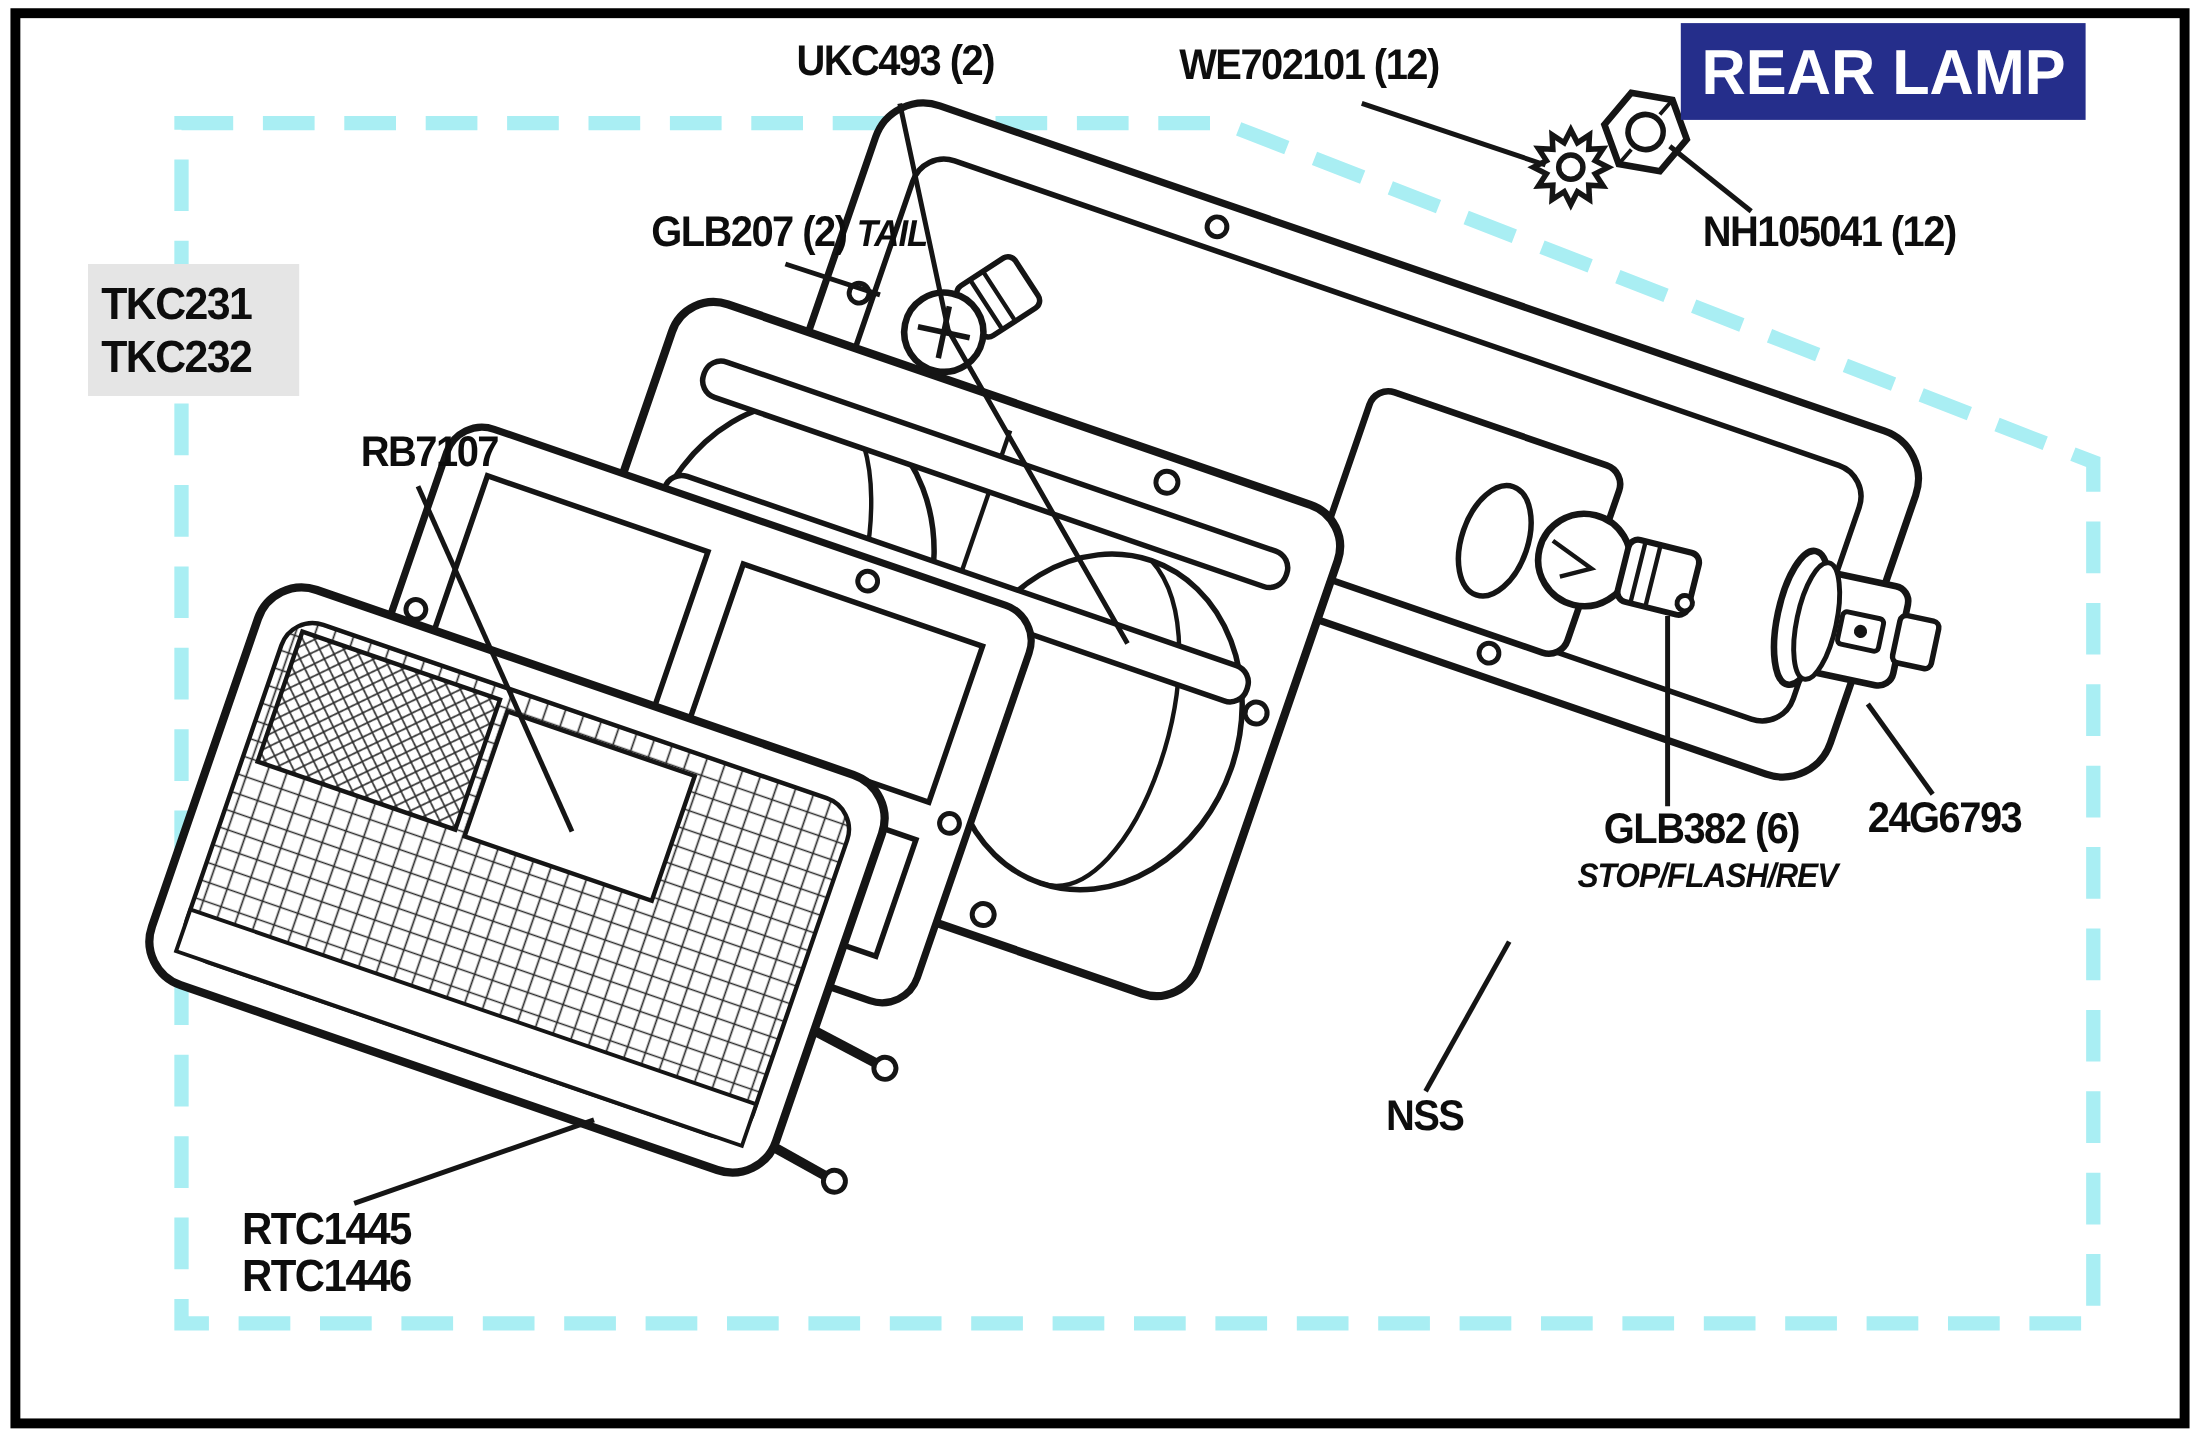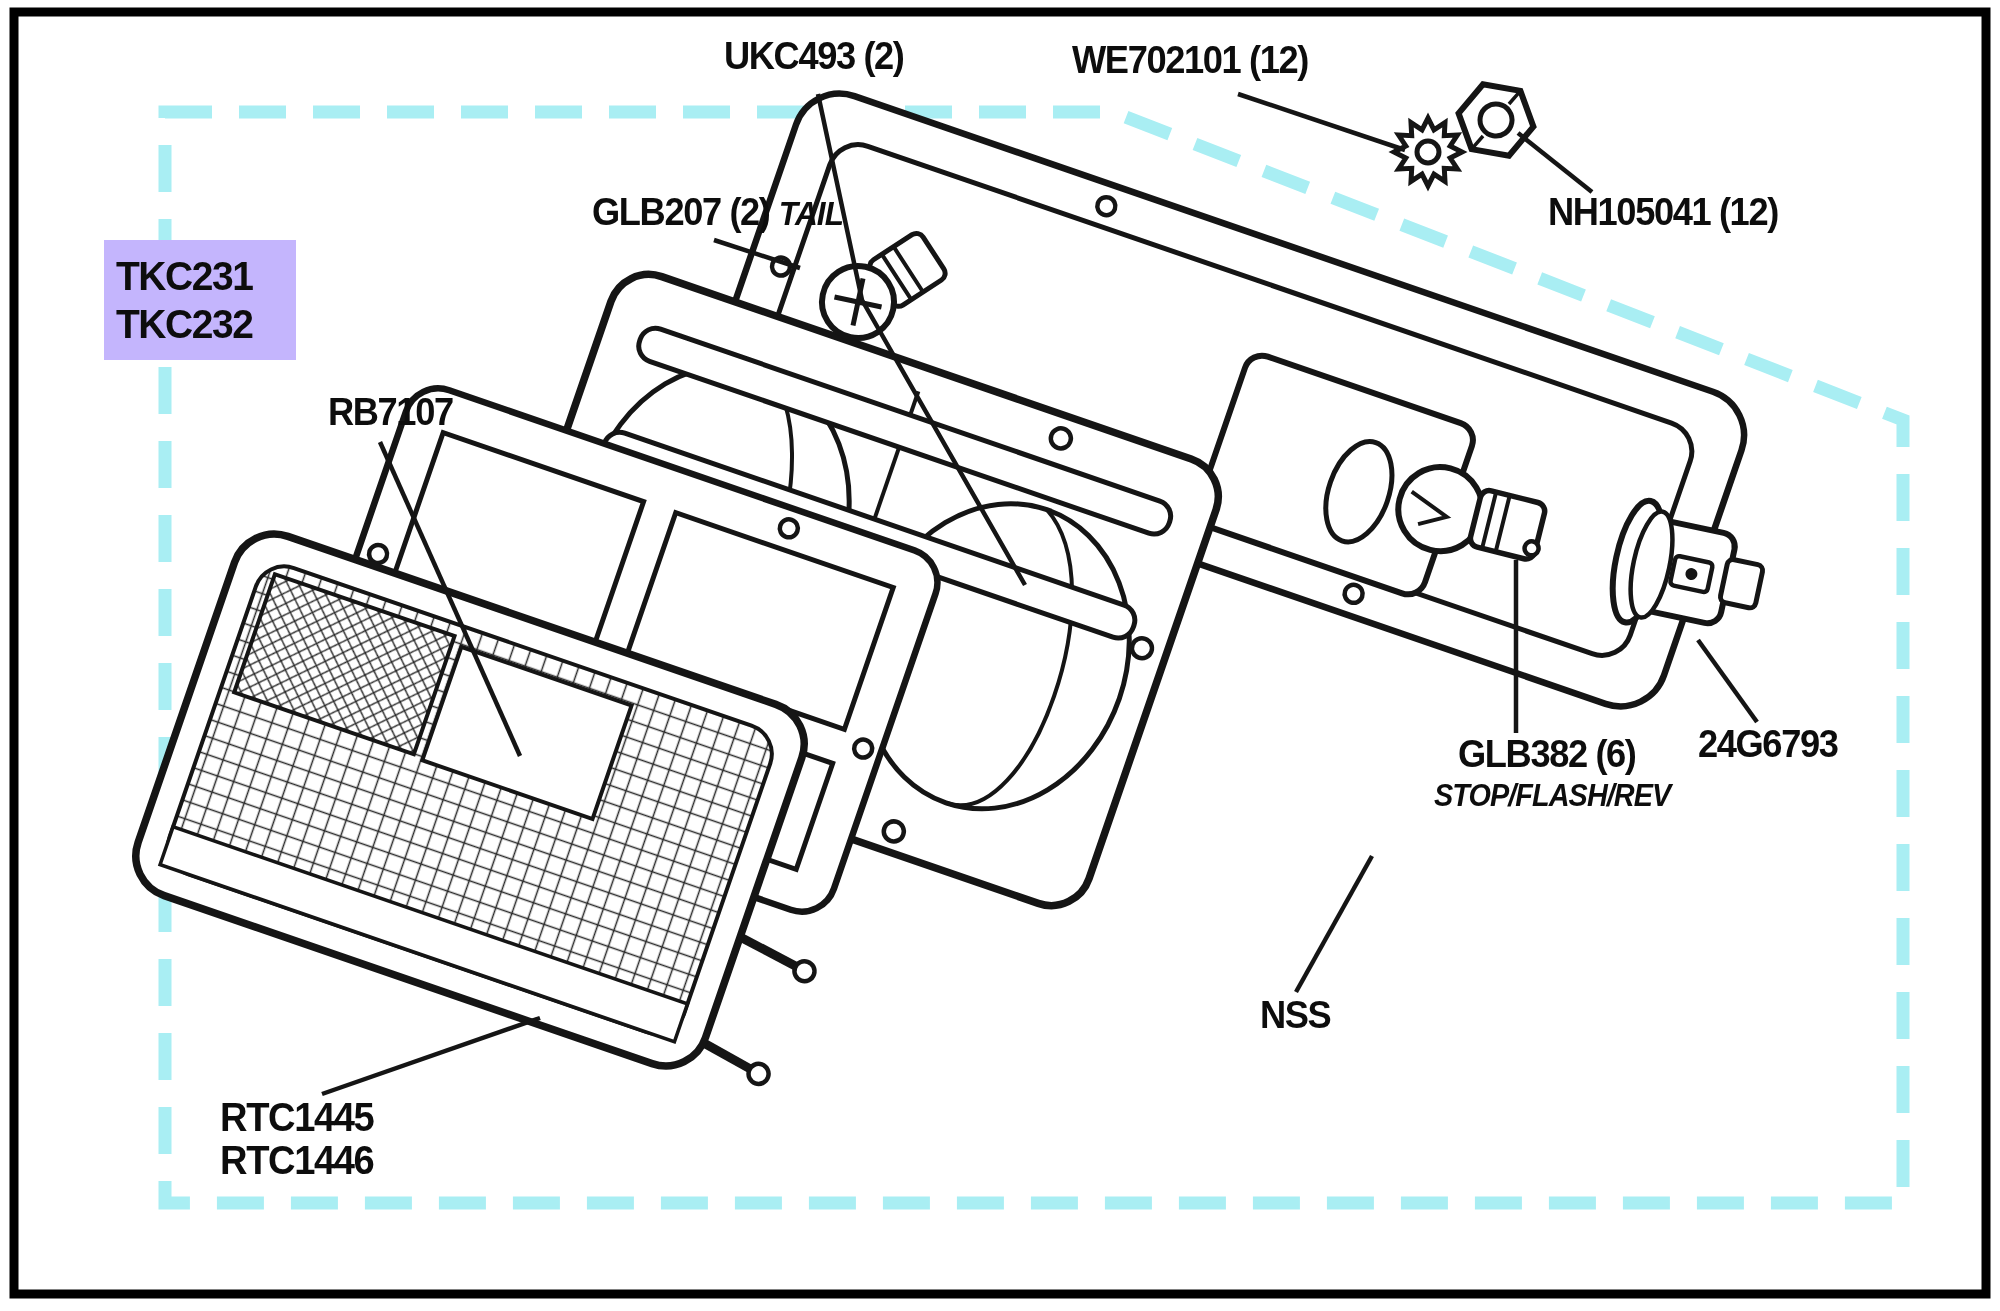--- a/index.html
+++ b/index.html
@@ -18,22 +18,22 @@
   .two-line div{line-height:1.05;}
   .rear-lamp-box{
     position:absolute;left:1528px;top:21px;width:368px;height:88px;background:#252e8b;
     display:flex;align-items:center;justify-content:center;
   }
   .rear-lamp-box span{
     color:#ffffff;font-weight:bold;font-size:58px;letter-spacing:0px;
     transform:scaleX(.96);white-space:nowrap;
   }
   .tkc-box{
-    position:absolute;left:80px;top:240px;width:192px;height:120px;background:#c4b5fd;
-    display:flex;flex-direction:column;justify-content:center;padding-left:12px;box-sizing:border-box;margin-left:24px;
+    position:absolute;left:80px;top:240px;width:192px;height:120px;background:#e5e5e5;
+    display:flex;flex-direction:column;justify-content:center;padding-left:12px;box-sizing:border-box;
   }
   .tkc-box div{
     font-weight:bold;font-size:41px;color:#0d0d0d;line-height:1.18;
     letter-spacing:-1.5px;transform:scaleX(.95);transform-origin:left center;
   }
 </style>
 </head>
 <body>
 
 <div id="stage">
@@ -148,20 +148,23 @@
       <path d="M380,442 L520,756"></path>
       <path d="M1516,560 L1516,733"></path>
       <path d="M1757,722 L1698,640"></path>
       <path d="M1296,992 L1372,856"></path>
       <path d="M322,1094 L540,1018"></path>
     </g>
 
     <rect x="14" y="12" width="1972" height="1282" fill="none" stroke="#000000" stroke-width="9"></rect>
   </svg>
 
+  <div class="rear-lamp-box">
+    <span>REAR LAMP</span>
+  </div>
 
   <div class="tkc-box">
     <div>TKC231</div>
     <div>TKC232</div>
   </div>
 
   <div class="lbl" style="left:724px;top:36px;">UKC493 (2)</div>
 
   <div class="lbl" style="left:1072px;top:40px;">WE702101 (12)</div>
 

